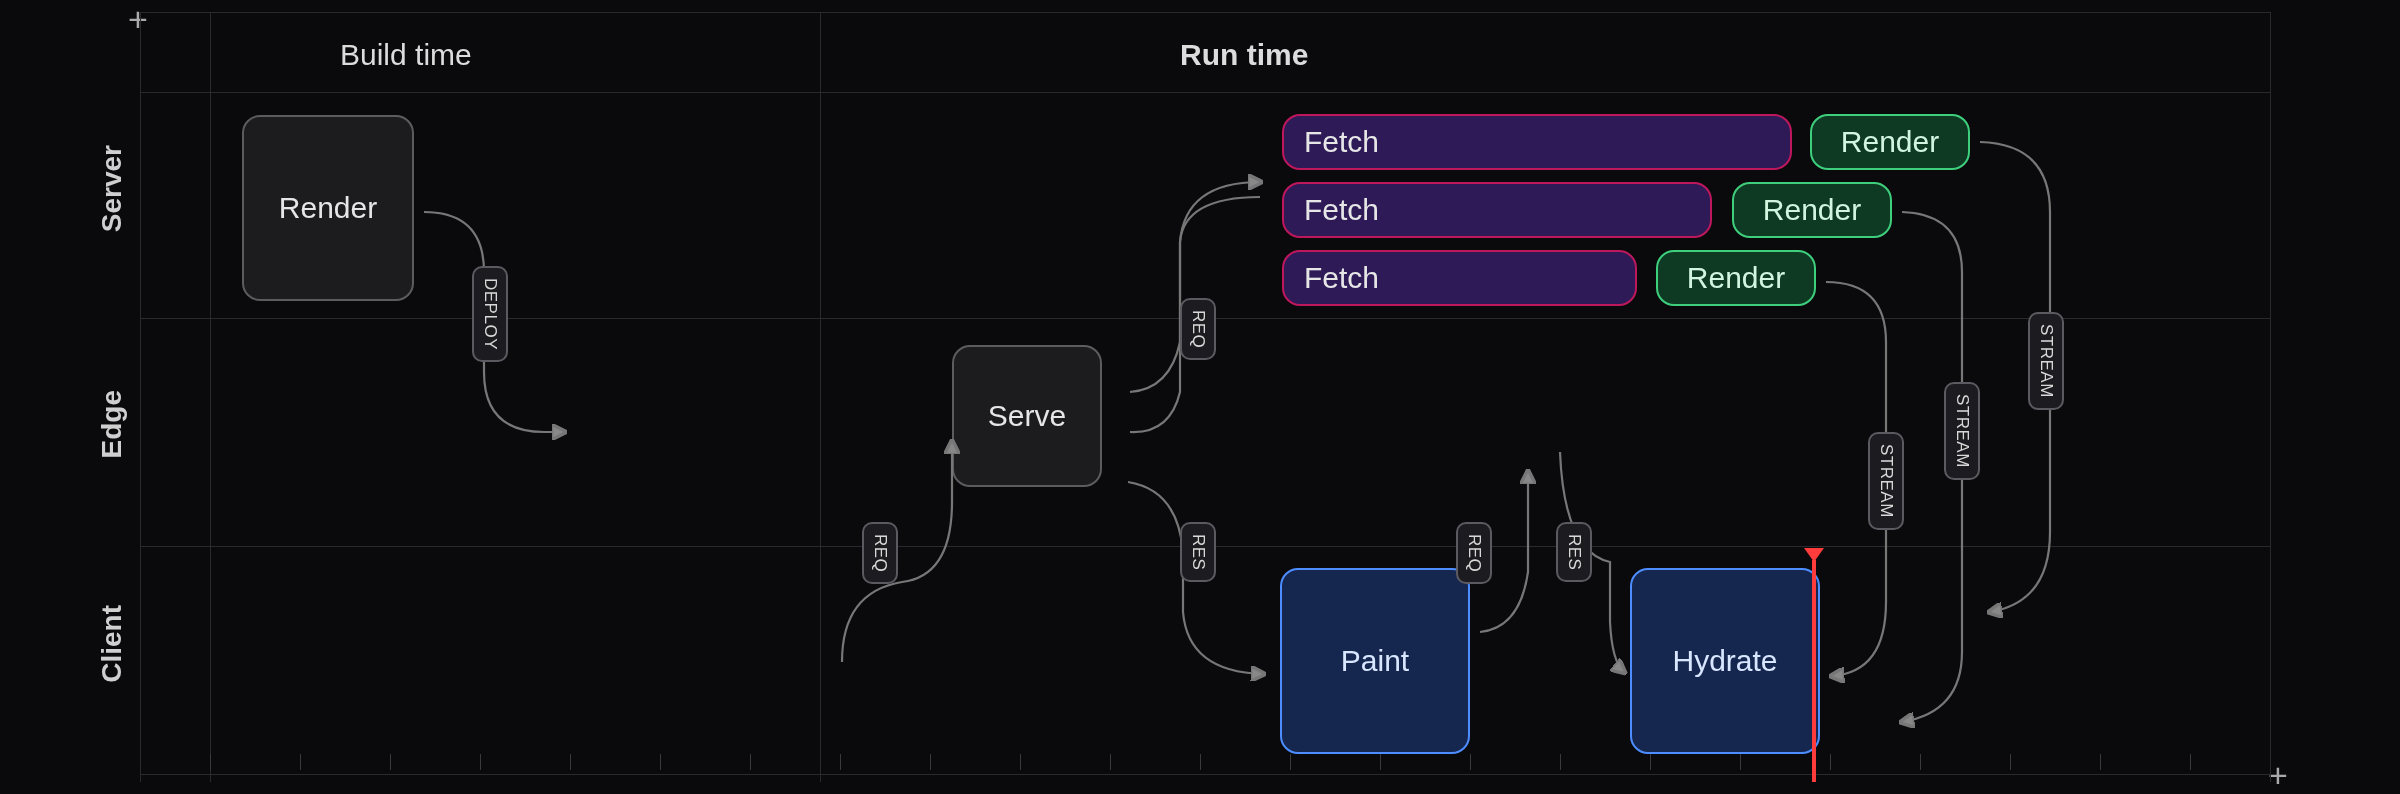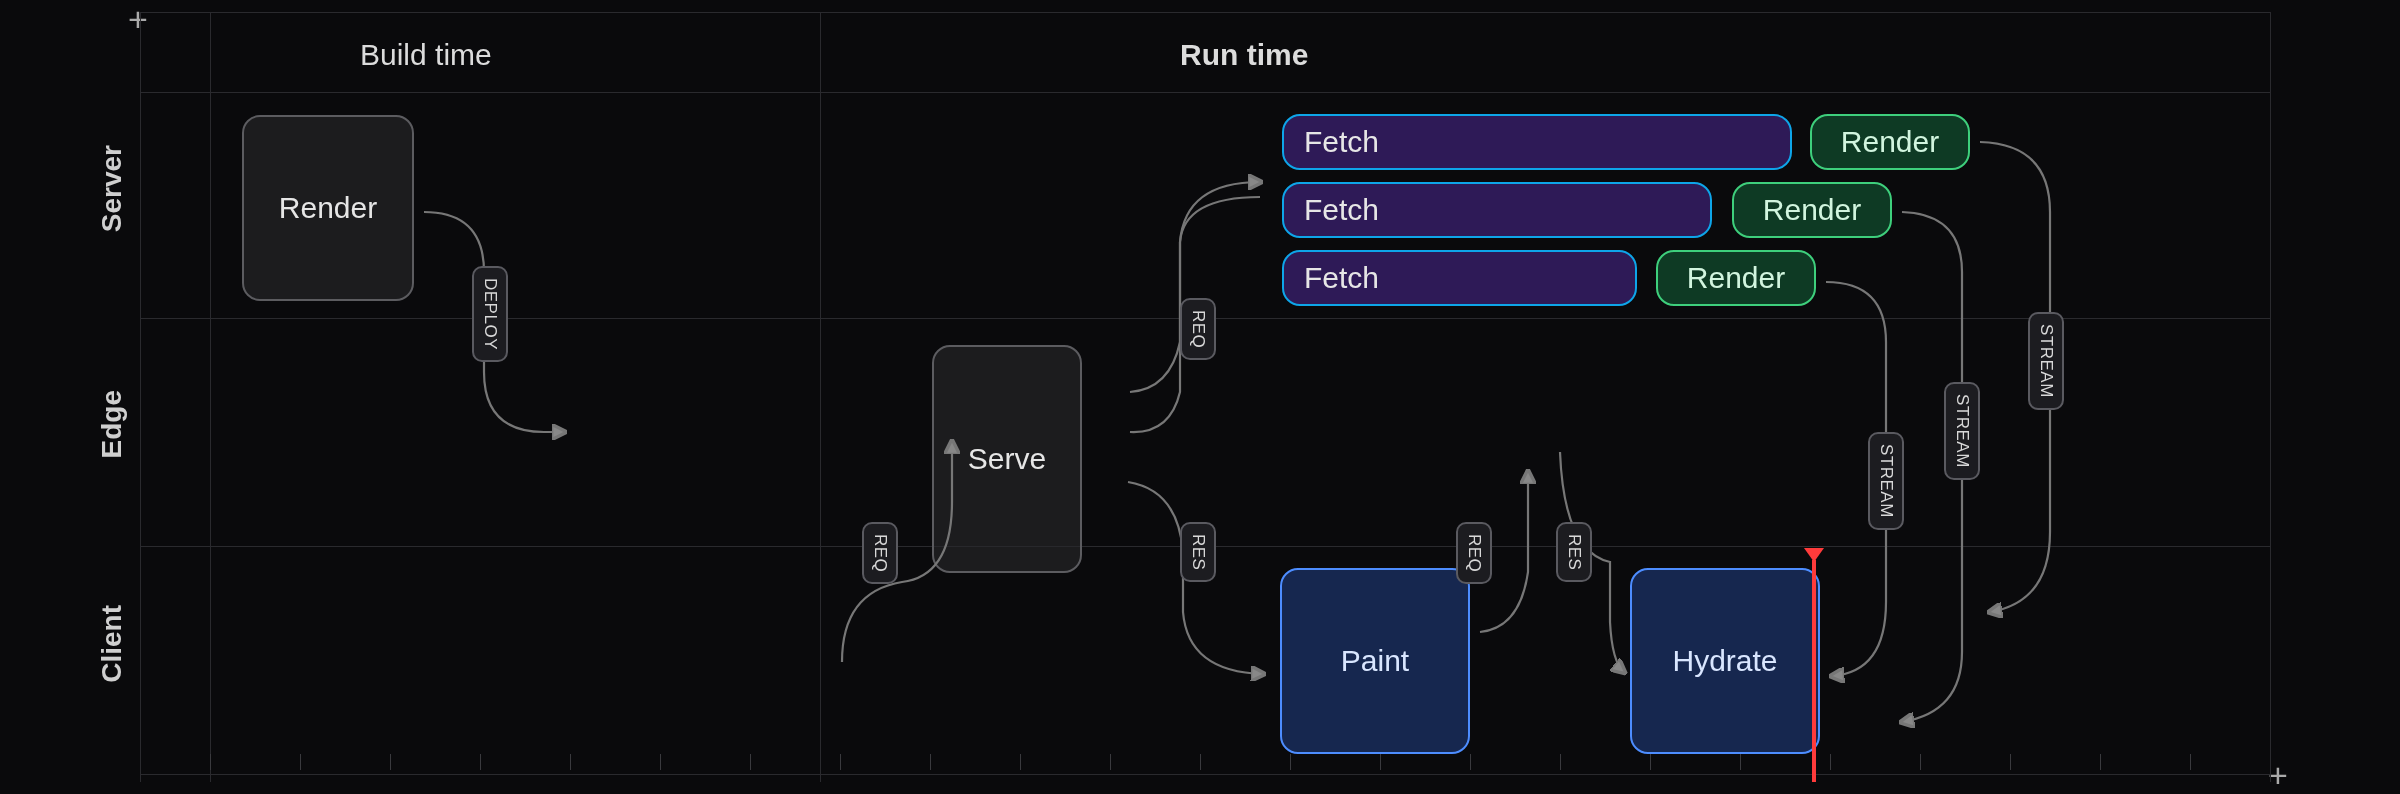--- a/index.html
+++ b/index.html
@@ -58,21 +58,21 @@
     font-size: 30px;
     font-weight: 500;
   }
   .node.gray {
     border: 2px solid #5c5c60;
     background: rgba(40,40,44,.6);
     color: #e6e6e6;
     justify-content: center;
   }
   .node.purple {
-    border: 2px solid #0ea5e9;
+    border: 2px solid #be185d;
     background: #2e1a57;
     color: #e6e6e6;
   }
   .node.green {
     border: 2px solid #3ecf7c;
     background: #0e3a24;
     color: #d2f5df;
   }
   .node.blue {
     border: 2px solid #4d8dff;
@@ -144,27 +144,27 @@
   <div class="grid-line-h" style="top:80px;"></div>
   <div class="grid-line-h" style="top:306px;"></div>
   <div class="grid-line-h" style="top:534px;"></div>
   <div class="grid-line-h" style="top:762px;"></div>
 
   <div class="grid-line-v" style="left:0;"></div>
   <div class="grid-line-v" style="left:70px;"></div>
   <div class="grid-line-v" style="left:680px;"></div>
   <div class="grid-line-v" style="left:2130px;"></div>
 
-  <div class="col-header" style="left:200px;margin-left:20px;">Build time</div>
+  <div class="col-header" style="left:200px;">Build time</div>
   <div class="col-header" style="left:1040px;font-weight:bold;">Run time</div>
 
   <div class="node gray" style="left:102px; top:103px; width:172px; height:186px;">
       <span>Render</span>
     </div>
-  <div class="node gray" style="left:792px; top:333px; width:150px; height:228px;">
+  <div class="node gray" style="left:812px; top:333px; width:150px; height:142px;">
       <span>Serve</span>
     </div>
 
   <div class="node purple" style="left:1142px; top:102px; width:510px; height:56px;">
       <span>Fetch</span>
     </div>
   <div class="node green" style="left:1670px; top:102px; width:160px; height:56px; justify-content:center;">
       <span>Render</span>
     </div>
 

